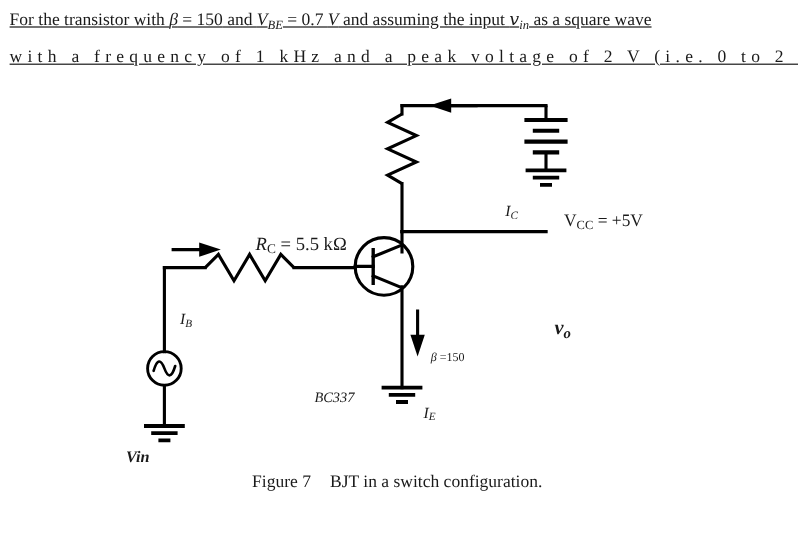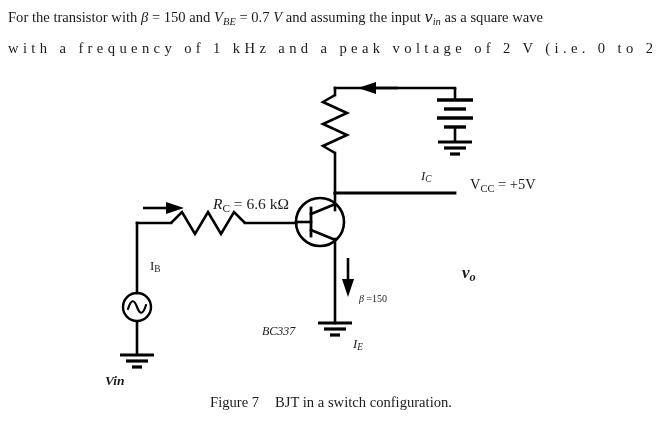--- a/index.html
+++ b/index.html
@@ -23,20 +23,21 @@
     top: 4px;
     width: 650px;
     font-size: 14.6px;
     line-height: 26px;
     text-align: justify;
     color: #1a1a1a;
   }
   #problem-statement .ln {
     display: block;
     white-space: nowrap;
+    text-decoration: underline;
   }
   .it { font-style: italic; }
   .sub {
     font-size: 0.72em;
     vertical-align: -0.28em;
     font-style: italic;
   }
   .subup {
     font-size: 0.72em;
     vertical-align: -0.25em;
@@ -67,21 +68,21 @@
     font-family: "Liberation Serif", "DejaVu Serif", serif;
     color: #1a1a1a;
     white-space: nowrap;
     font-size: 15px;
   }
   #label-rc   { left: 213px; top: 117px; font-size: 15.5px; }
   #label-rb   { left: 185px; top: 185px; font-size: 15.5px; }
   #label-vcc  { left: 470px; top: 98px;  font-size: 14.5px; }
   #label-ic   { left: 385px; top: 90px;  font-size: 13px; font-style: italic; margin-left: 36px; }
   #label-ie   { left: 353px; top: 258px; font-size: 13px; font-style: italic; }
-  #label-ib   { left: 150px; top: 180px; font-size: 13px; }
+  #label-ib   { left: 150px; top: 180px; font-size: 13px; font-style: italic; }
   #label-beta { left: 359px; top: 215px; font-size: 10px; }
   #label-bc337{ left: 262px; top: 246px; font-size: 12px; font-style: italic; }
   #label-vo   { left: 462px; top: 185px; font-size: 17px; font-style: italic; font-weight: bold; }
   #label-vin  { left: 57px;  top: 295px; font-size: 13.5px; font-style: italic; font-weight: bold; margin-left: 48px; }
 
   
   #figure-caption {
     position: absolute;
     left: 0;
     top: 394px;
@@ -179,21 +180,21 @@
       <line x1="137" y1="243" x2="137" y2="277" stroke="#000000" stroke-width="2.6"></line>
     </g>
 
     <g stroke="#000000" stroke-linecap="butt">
       <line x1="120" y1="277" x2="154" y2="277" stroke-width="3.2"></line>
       <line x1="126" y1="283" x2="148" y2="283" stroke-width="3.2"></line>
       <line x1="132" y1="289" x2="142" y2="289" stroke-width="3.2"></line>
     </g>
   </svg>
 
-  <div class="clabel" id="label-rc"><span class="it">R</span><span class="subup">C</span><span> = 6.6 kΩ</span></div>
+  <div class="clabel" id="label-rc"><span class="it">R</span><span class="subup">C</span><span> = 5.5 kΩ</span></div>
 
 
   <div class="clabel" id="label-vcc"><span>V</span><span class="subup">CC</span><span> = +5V</span></div>
 
   <div class="clabel" id="label-ic"><span>I</span><span class="subup">C</span></div>
 
   <div class="clabel" id="label-ie"><span>I</span><span class="subup">E</span></div>
 
   <div class="clabel" id="label-ib"><span>I</span><span class="subup">B</span></div>
 

